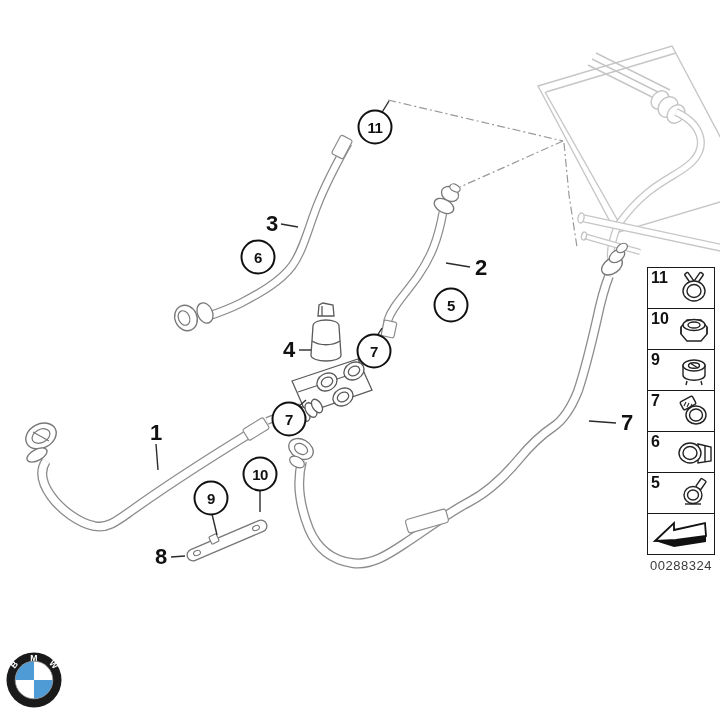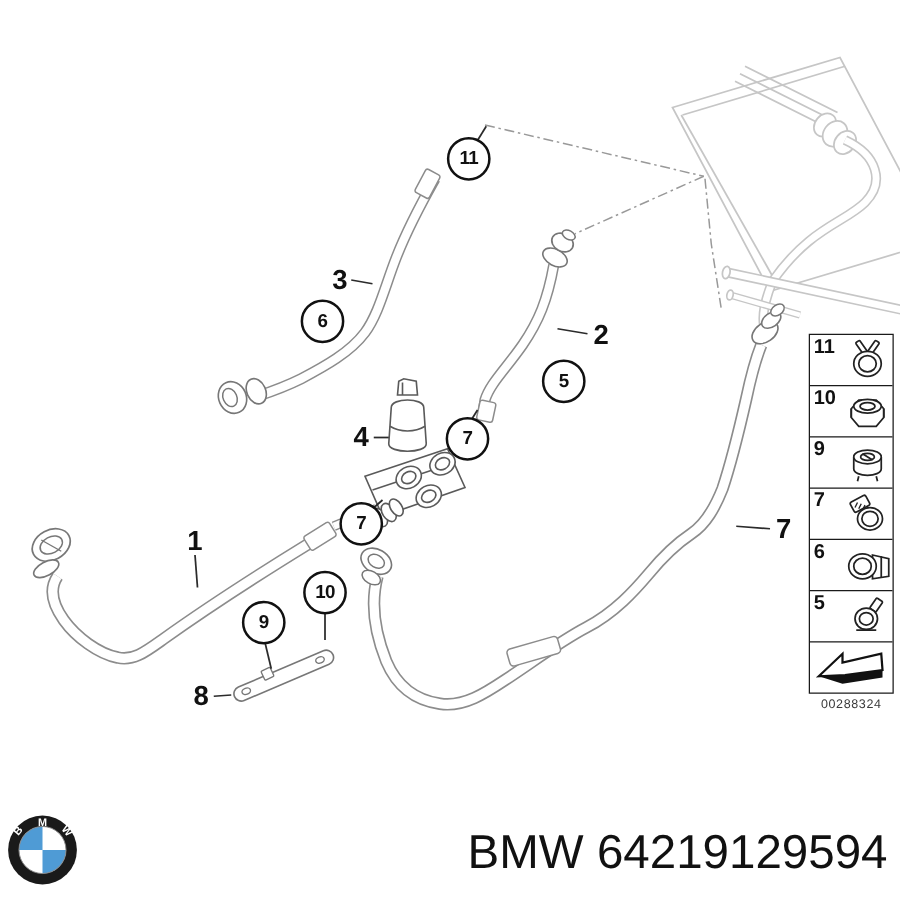--- a/index.html
+++ b/index.html
@@ -14,21 +14,21 @@
       font-size:15px;font-weight:bold;letter-spacing:-0.5px;}
   .co.plain{font-size:22px;font-weight:bold;}
   
   .legend{position:absolute;left:647px;top:267px;width:68px;background:#fff;
       border:1.6px solid #1a1a1a;box-sizing:border-box;}
   .lcell{position:relative;height:41px;border-bottom:1.3px solid #1a1a1a;box-sizing:border-box;}
   .lcell:last-child{border-bottom:none;height:40px;}
   .lnum{position:absolute;left:3px;top:1px;font-size:16px;font-weight:bold;color:#111;}
   .licon{position:absolute;right:0px;top:2px;}
   .lcode{position:absolute;left:644px;top:558px;width:74px;text-align:center;
-      font-size:10px;color:#3a3a3a;letter-spacing:.5px;font-family:"Liberation Sans",sans-serif;}
+      font-size:13px;color:#3a3a3a;letter-spacing:.5px;font-family:"Liberation Sans",sans-serif;}
   
   .brandline{position:absolute;top:661px;right:10px;font-size:38px;color:#111;
       white-space:nowrap;font-family:"Liberation Sans",sans-serif;}
   .bmw-logo{position:absolute;left:6px;top:652px;}
   svg .ln{fill:none;stroke:#8c8c8c;}
 </style>
 </head>
 <body>
 
 <div id="stage">
@@ -227,15 +227,14 @@
     <circle cx="29" cy="29" r="28.5" fill="#1a1a1a"></circle>
     <circle cx="29" cy="29" r="19.5" fill="#fff"></circle>
     <path d="M29,29 L29,9.5 A19.5,19.5 0 0 0 9.5,29 Z" fill="#4f9bd5"></path>
     <path d="M29,29 L48.5,29 A19.5,19.5 0 0 1 29,48.5 Z" fill="#4f9bd5"></path>
     <circle cx="29" cy="29" r="19.5" fill="none" stroke="#888" stroke-width="0.8"></circle>
     <text x="11" y="15" font-size="9" font-weight="bold" fill="#fff" text-anchor="middle" transform="rotate(-50 11 15)" font-family="Liberation Sans, sans-serif">B</text>
     <text x="29" y="9.5" font-size="9" font-weight="bold" fill="#fff" text-anchor="middle" font-family="Liberation Sans, sans-serif">M</text>
     <text x="47" y="15" font-size="9" font-weight="bold" fill="#fff" text-anchor="middle" transform="rotate(50 47 15)" font-family="Liberation Sans, sans-serif">W</text>
   </svg>
 
-  <div class="brandline"><span>BMW</span>&nbsp;<span>64219129594</span></div>
 
 </div>
 
 </body></html>

